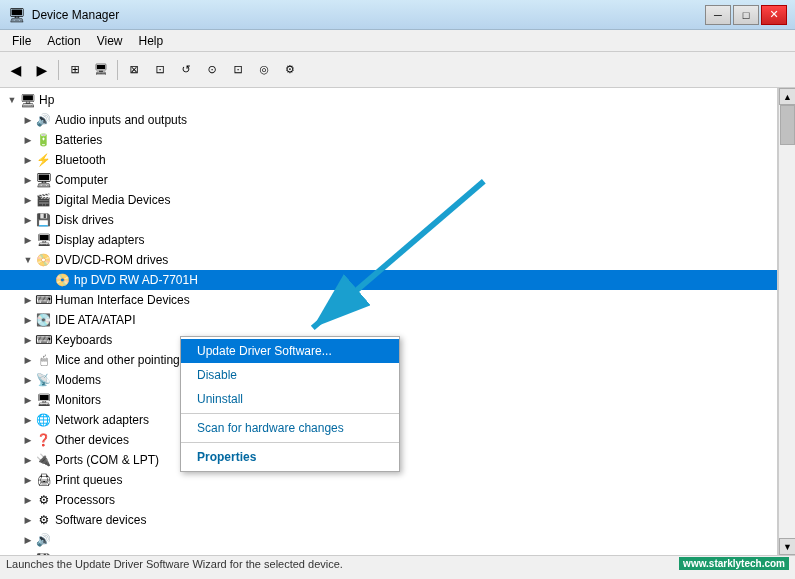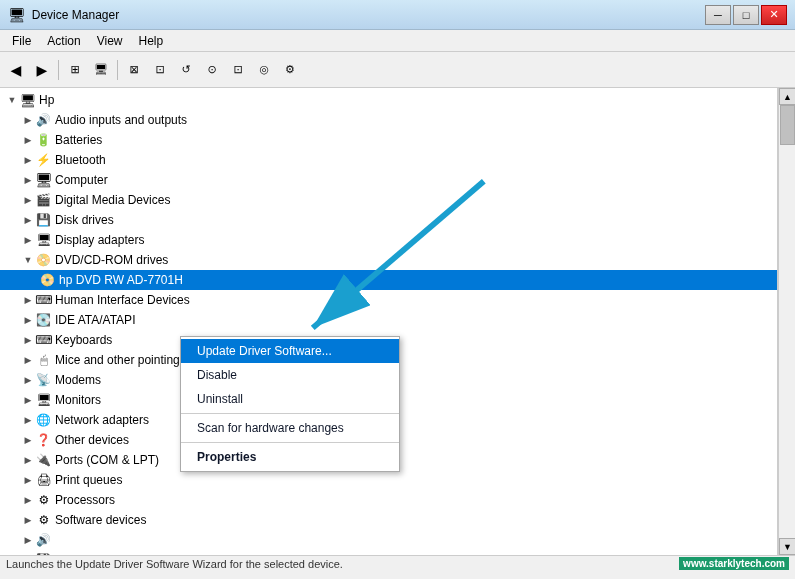--- a/index.html
+++ b/index.html
@@ -87,21 +87,21 @@
     }
     .tree-icon {
       width: 16px; height: 16px; flex-shrink: 0; margin-right: 3px;
       display: flex; align-items: center; justify-content: center; font-size: 14px;
     }
     .tree-label { font-size: 12px; }
 
     
     .indent-0 { padding-left: 4px; }
     .indent-1 { padding-left: 20px; }
-    .indent-2 { padding-left: 24px; }
+    .indent-2 { padding-left: 39px; }
 
     
     .scrollbar-area {
       width: 17px;
       background: #f0f0f0;
       border-left: 1px solid #ccc;
       display: flex;
       flex-direction: column;
     }
     .scroll-btn {
@@ -120,21 +120,21 @@
       background: white;
       border: 1px solid #aaa;
       box-shadow: 2px 2px 6px rgba(0,0,0,0.3);
       z-index: 100;
       padding: 2px 0;
     }
     .ctx-item {
       padding: 5px 16px;
       cursor: pointer;
       font-size: 12px;
-      color: #0f172a;
+      color: #0369a1;
     }
     .ctx-item.bold { font-weight: bold; }
     .ctx-item.highlighted { background: #0078d7; color: white; }
     .ctx-sep { height: 1px; background: #ccc; margin: 2px 0; }
 
     
     .arrow-overlay {
       position: absolute;
       top: 0; left: 0;
       width: 100%;

